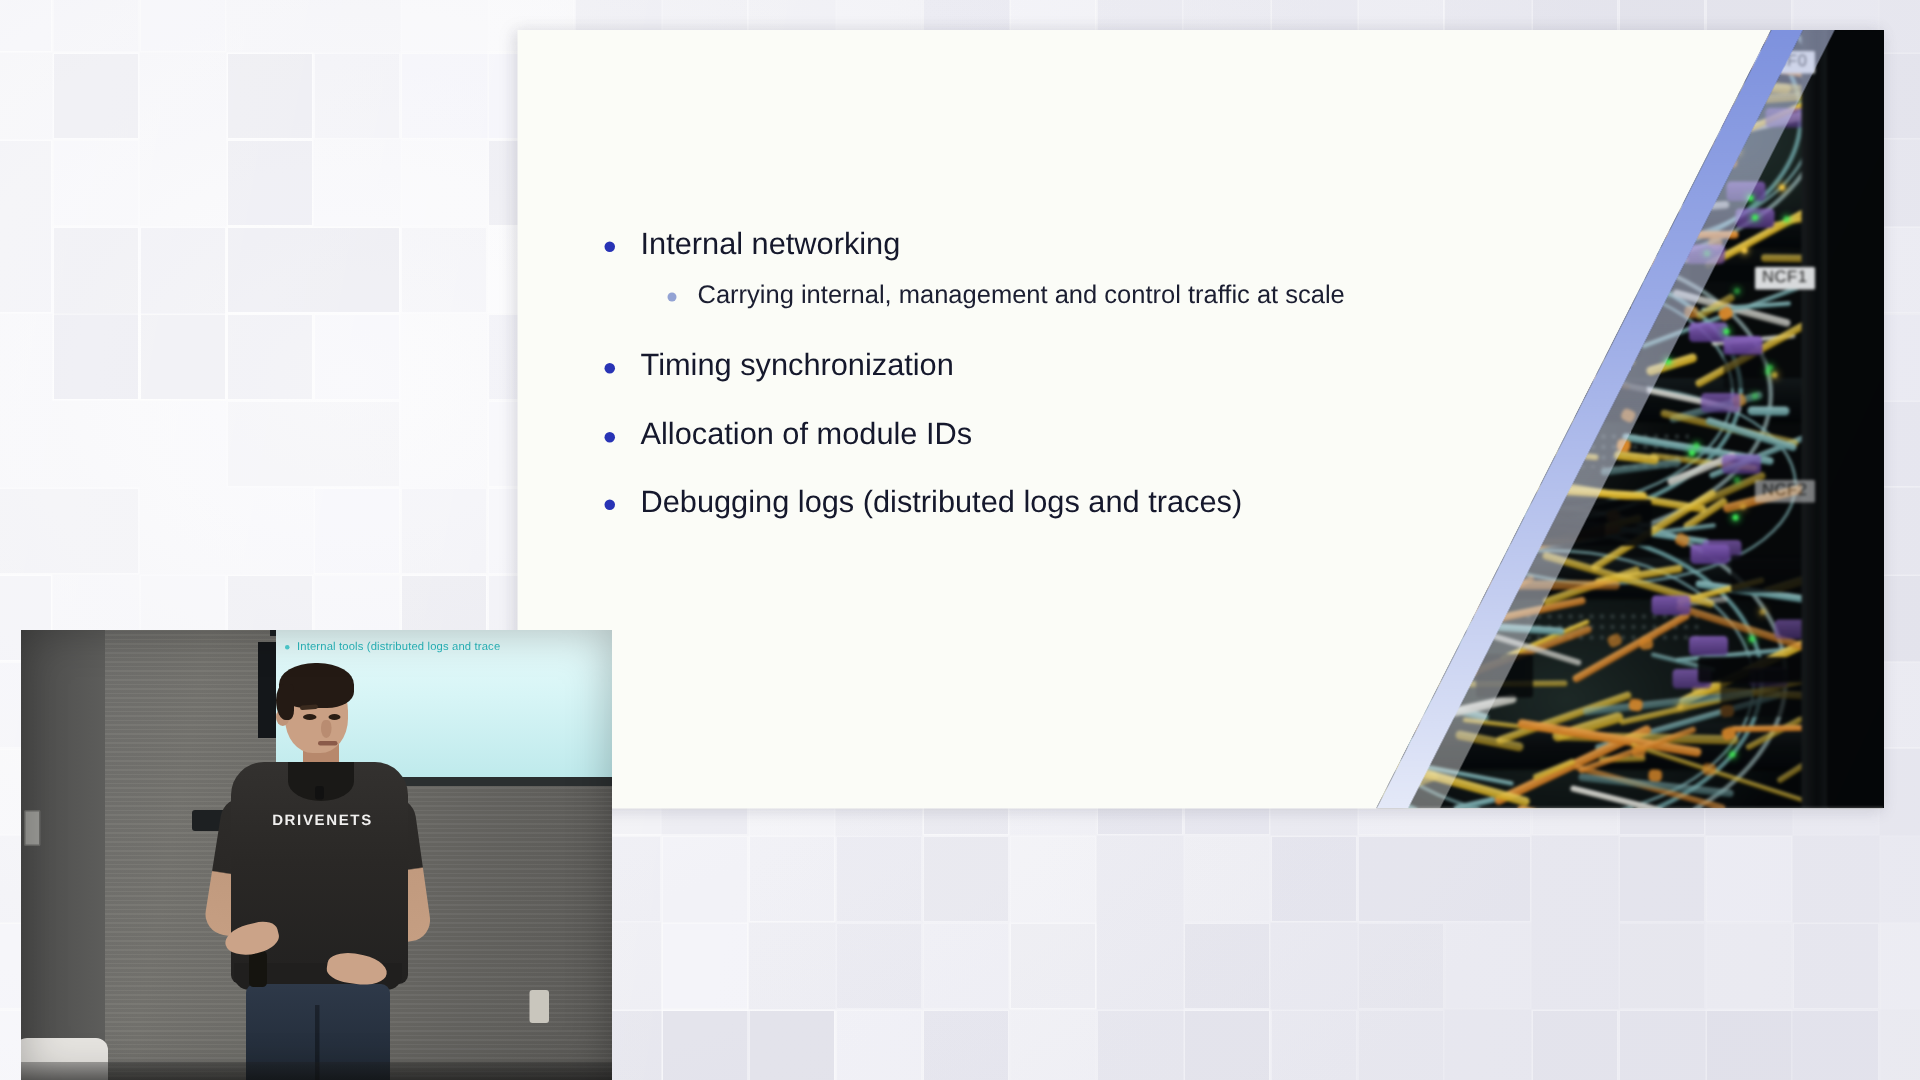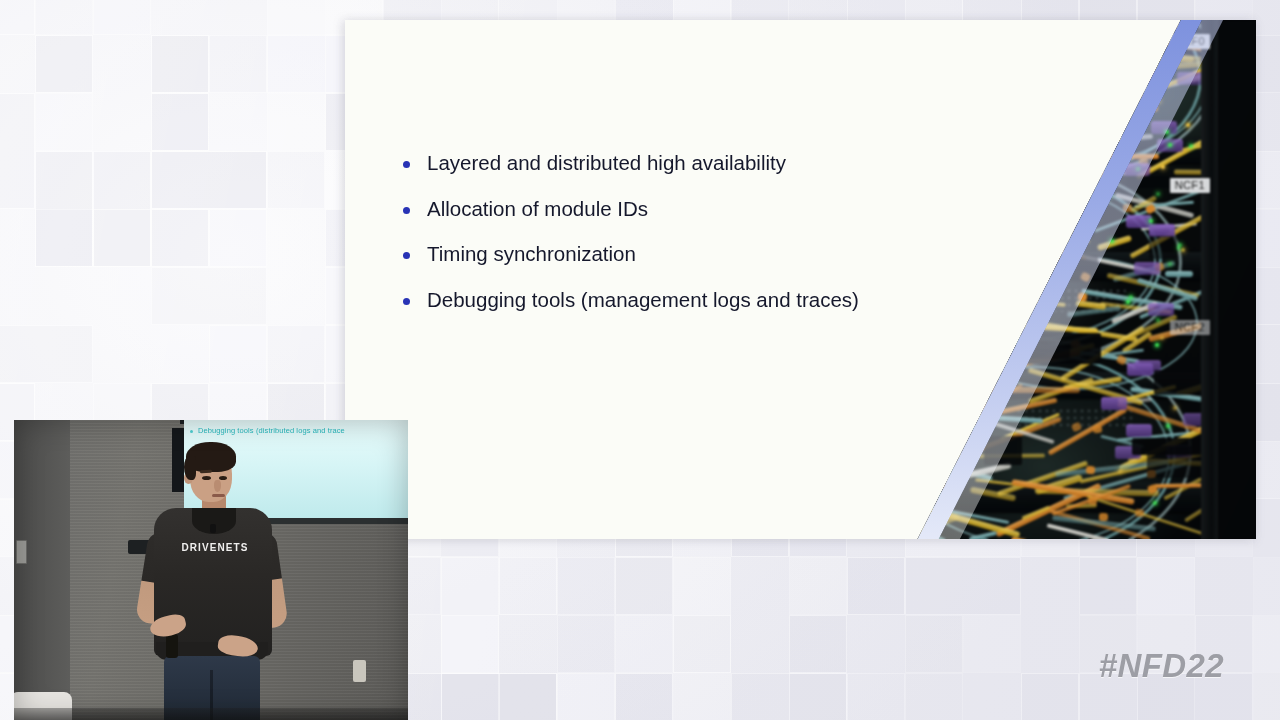--- a/index.html
+++ b/index.html
@@ -722,33 +722,37 @@
       <div class="tile d4" style="left: 1178px; top: 714px; width: 114px; height: 56px; opacity: 0.77;"></div>
     </div>
   <div class="bg-vignette"></div>
 
   <div id="slide">
 
 
     <div class="bullets" id="bullets">
         <div class="bullet-row">
           <div class="dot"></div>
-          <div class="btext">Layered and distributed high availability</div>
+          <div class="btext">Internal networking</div>
+        </div>
+        <div class="bullet-row sub">
+          <div class="dot"></div>
+          <div class="btext">Carrying internal, management and control traffic at scale</div>
+        </div>
+        <div class="bullet-row">
+          <div class="dot"></div>
+          <div class="btext">Timing synchronization</div>
         </div>
         <div class="bullet-row">
           <div class="dot"></div>
           <div class="btext">Allocation of module IDs</div>
         </div>
         <div class="bullet-row">
           <div class="dot"></div>
-          <div class="btext">Timing synchronization</div>
-        </div>
-        <div class="bullet-row">
-          <div class="dot"></div>
-          <div class="btext">Debugging tools (management logs and traces)</div>
+          <div class="btext">Debugging logs (distributed logs and traces)</div>
         </div>
       </div>
 
     <div id="photo-wrap">
       <div id="photo">
         <div class="rack-bg"></div>
 
         <div class="chassis" style="top:6px;height:30px;"></div>
         <div class="chassis" style="top:118px;height:26px;"></div>
         <div class="chassis" style="top:232px;height:28px;"></div>
@@ -1071,21 +1075,21 @@
 
   <div id="inset">
     <div class="room-wall"></div>
     <div class="wall-left-dark"></div>
     <div class="switchplate"></div>
     <div class="darkpanel"></div>
     <div class="screen-frame-top"></div>
 
     <div class="proj-screen">
       <div class="proj-dot"></div>
-      <div class="proj-text">Debugging tools (distributed logs and trace</div>
+      <div class="proj-text">Internal tools (distributed logs and trace</div>
     </div>
     <div class="screen-frame-bot"></div>
     <div class="wall-speaker"></div>
     <div class="outlet"></div>
 
     <div class="person arm-l"></div>
     <div class="person arm-r"></div>
     <div class="person torso"></div>
     <div class="person hem"></div>
     <div class="person jeans"></div>
@@ -1105,16 +1109,15 @@
     <div class="person nose"></div>
     <div class="person mouth"></div>
     <div class="person hand-l"></div>
     <div class="person hand-r"></div>
     <div class="person table-white"></div>
     <div class="person floorline"></div>
     <div class="inset-shadow"></div>
   </div>
 
   <div id="wm">
-    <div class="wm2">#NFD22</div>
   </div>
 
 </div>
 
 </body></html>

